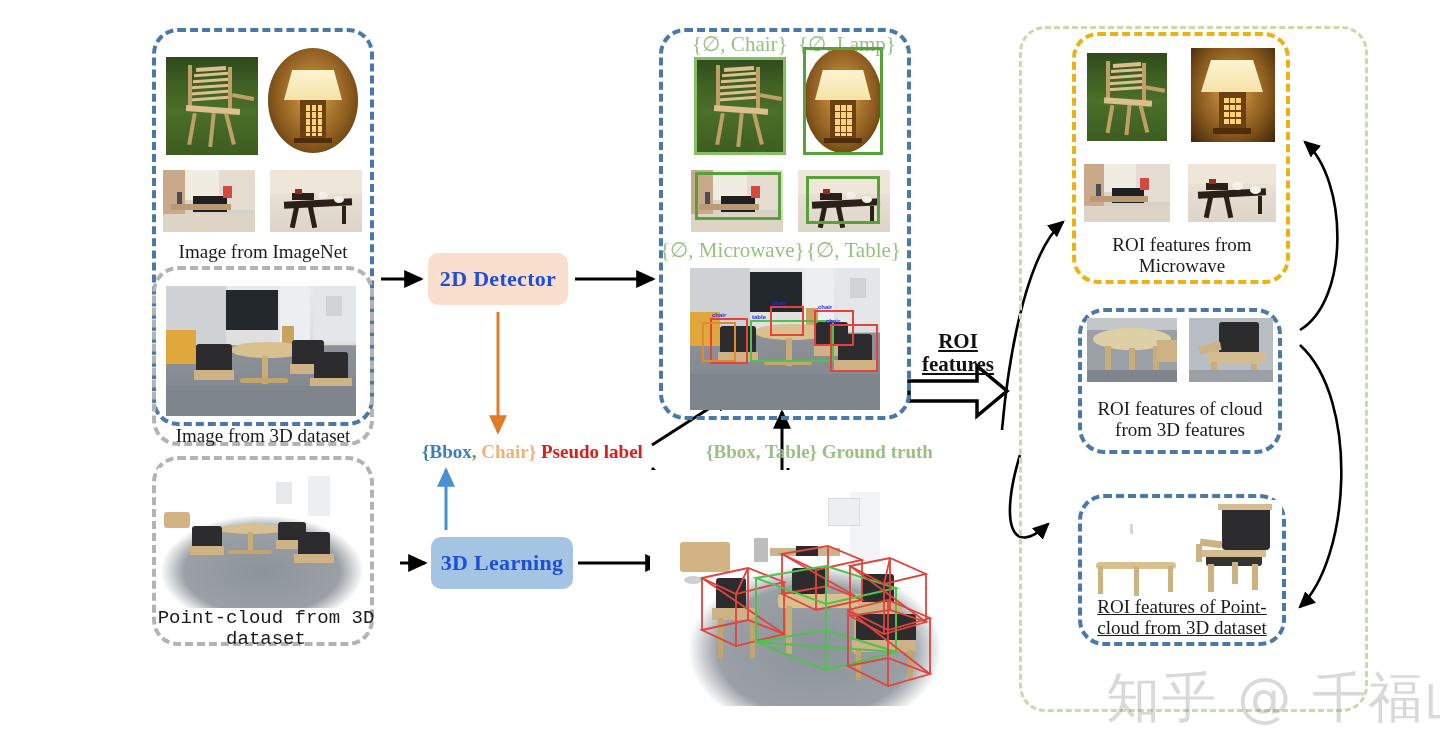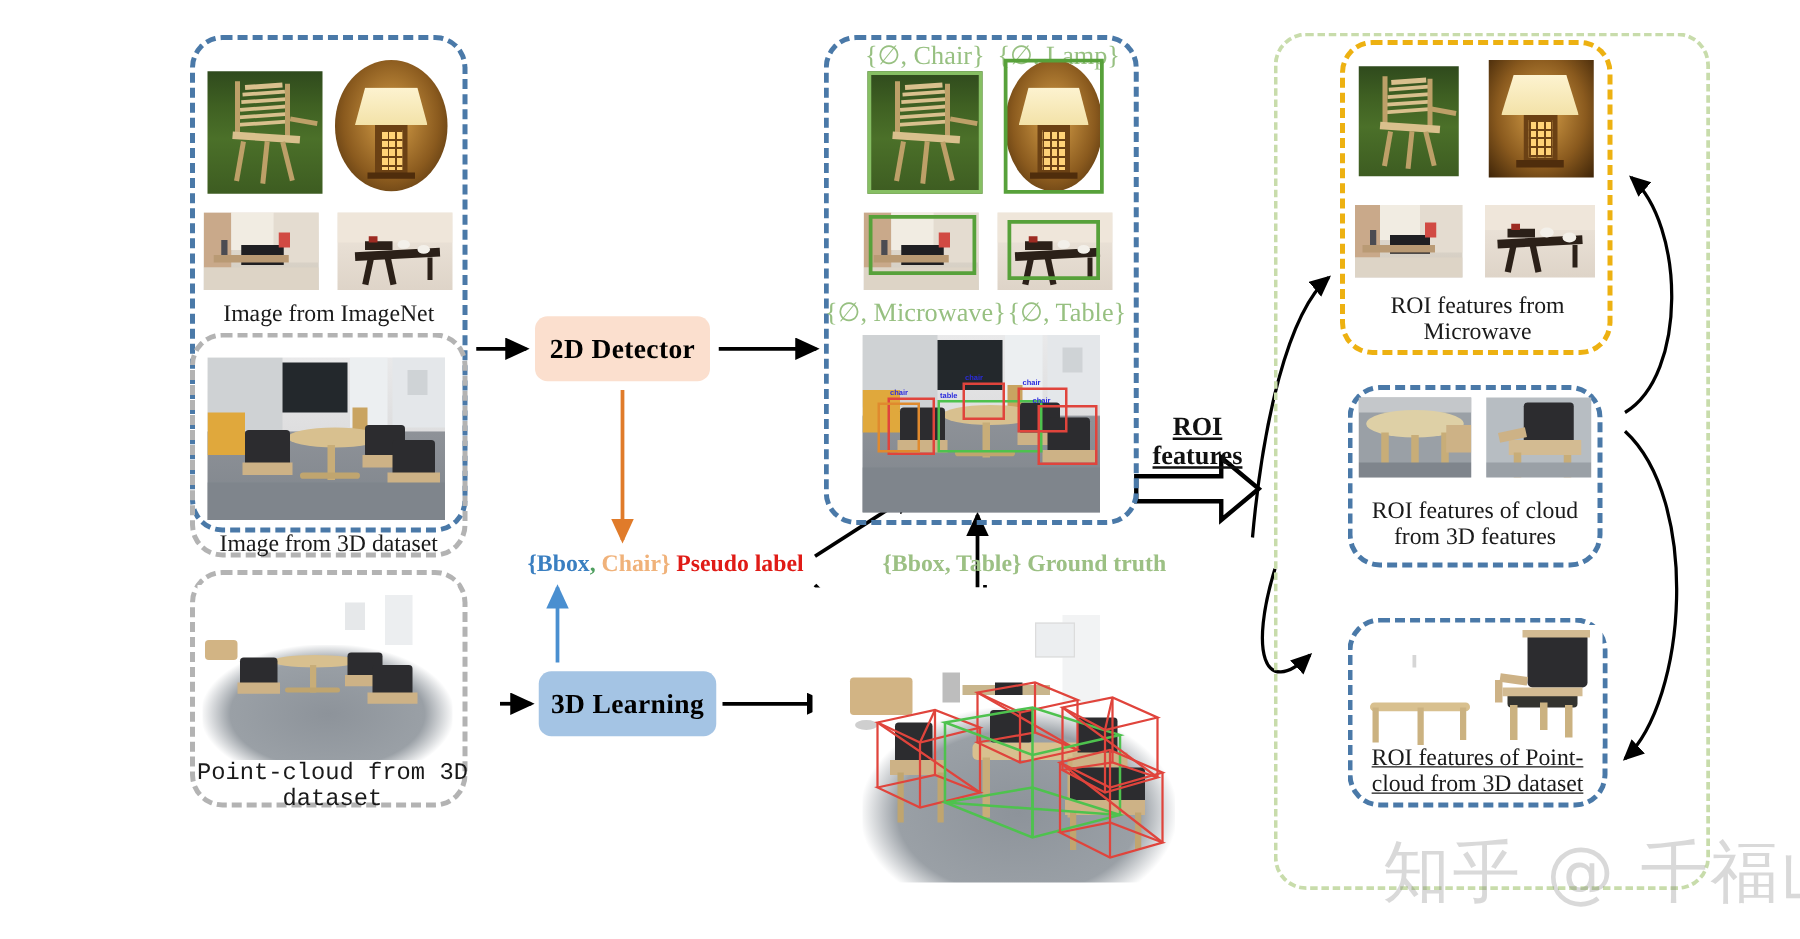--- a/index.html
+++ b/index.html
@@ -14,21 +14,21 @@
   
   .dash-box{position:absolute;border-style:dashed;border-radius:26px;box-sizing:border-box;}
   .blue-dash{border-color:#4a79a8;border-width:4px;}
   .gray-dash{border-color:#b3b3b3;border-width:4px;}
   .gold-dash{border-color:#edb111;border-width:4px;}
   .green-dash{border-color:#c8dcab;border-width:3px;}
 
   
   .detector{
     position:absolute;display:flex;align-items:center;justify-content:center;
-    font-weight:bold;font-size:22px;color:#000000;border-radius:10px;
+    font-weight:bold;font-size:22px;color:#1d4ed8;border-radius:10px;
     letter-spacing:.3px;
   }
   .det2d{background:#fbdfce;}
   .det3d{background:#a4c4e4;}
 
   
   .cap{position:absolute;font-size:19px;color:#1a1a1a;text-align:center;line-height:1.12;}
   .lbl-green{color:#97c081;font-size:21px;white-space:nowrap;}
   .lbl-green-b{color:#9cc084;font-size:19px;font-weight:bold;white-space:nowrap;}
 

